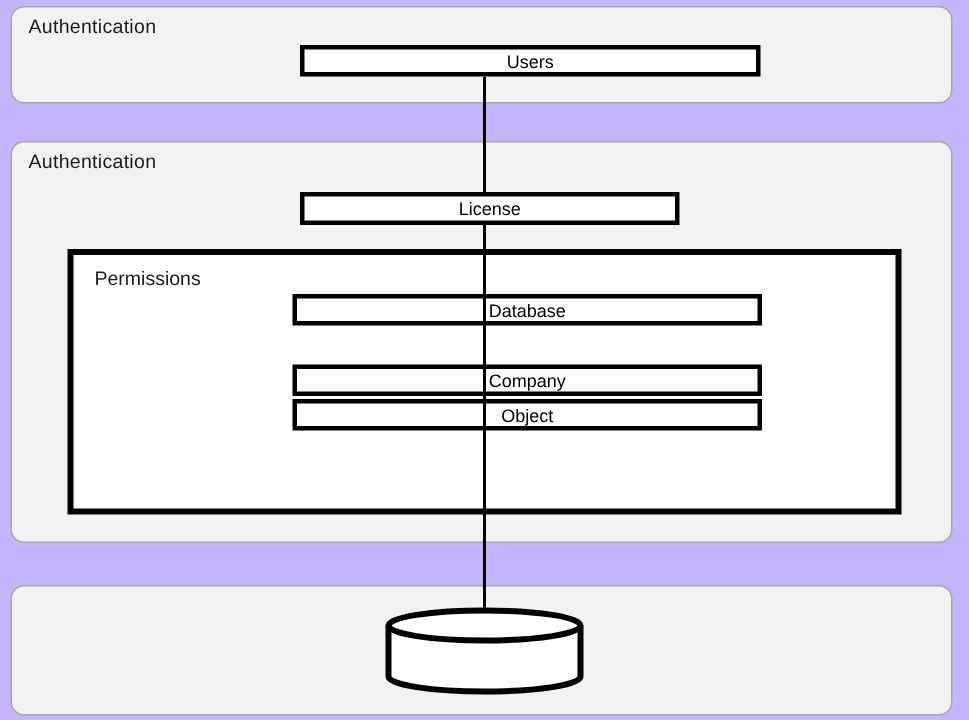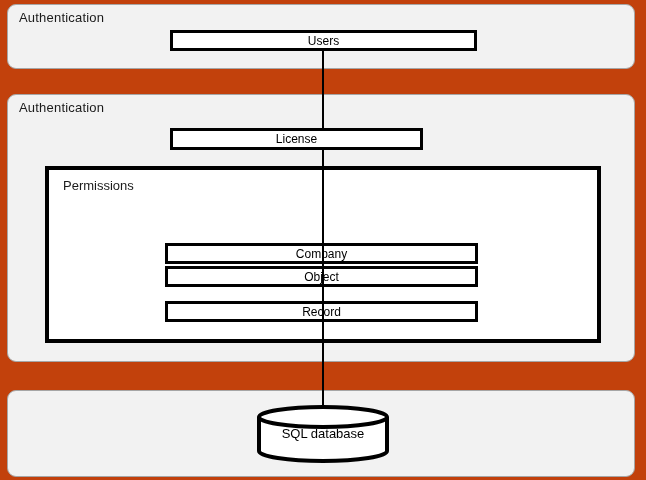--- a/index.html
+++ b/index.html
@@ -5,21 +5,21 @@
   html, body {
     margin: 0;
     padding: 0;
     background: #ffffff;
     font-family: "Liberation Sans", sans-serif;
   }
   .canvas {
     position: relative;
     width: 646px;
     height: 480px;
-    background: #c2410c;
+    background: #c4b5fd;
     overflow: hidden;
   }
   
   .group-container {
     position: absolute;
     left: 7px;
     width: 628px;
     background: #f2f2f2;
     border: 1.5px solid #a6a6a6;
     border-radius: 9px;
@@ -40,20 +40,21 @@
   .shape-box {
     position: absolute;
     background: #ffffff;
     border: 3.5px solid #000000;
     box-sizing: border-box;
     display: flex;
     align-items: center;
     justify-content: center;
     font-size: 12px;
     color: #000000;
+    margin-left: 30px;
   }
   .box-users    { left: 170px; top: 30px;  width: 307px; height: 21px; }
   .box-license  { left: 170px; top: 128px; width: 253px; height: 22px; }
   .box-database { left: 165px; top: 196px; width: 313px; height: 21px; }
   .box-company  { left: 165px; top: 243px; width: 313px; height: 21px; }
   .box-object   { left: 165px; top: 266px; width: 313px; height: 21px; }
   .box-record   { left: 165px; top: 301px; width: 313px; height: 21px; }
   
   .permissions-group {
     position: absolute;
@@ -111,41 +112,40 @@
   <div class="group-container container-authorization">
     <div class="group-label">Authentication</div>
   </div>
 
   <div class="group-container container-storage"></div>
 
   <div class="permissions-group">
     <div class="permissions-label">Permissions</div>
   </div>
 
+  <div class="shape-box box-database">
+    <span>Database</span>
+  </div>
   <div class="shape-box box-company">
     <span>Company</span>
   </div>
   <div class="shape-box box-object">
     <span>Object</span>
-  </div>
-  <div class="shape-box box-record">
-    <span>Record</span>
   </div>
 
   <div class="connector connector-seg1"></div>
   <div class="connector connector-seg2"></div>
 
   <div class="shape-box box-users">
     <span>Users</span>
   </div>
   <div class="shape-box box-license">
     <span>License</span>
   </div>
 
   <div class="cylinder-wrap">
     <svg width="142" height="64" viewBox="0 0 142 64" xmlns="http://www.w3.org/2000/svg">
       <path d="M 7 13 L 7 47 A 64 10 0 0 0 135 47 L 135 13" fill="#ffffff" stroke="#000000" stroke-width="4"></path>
       <ellipse cx="71" cy="13" rx="64" ry="10" fill="#ffffff" stroke="#000000" stroke-width="4"></ellipse>
     </svg>
   </div>
-  <div class="cylinder-label">SQL database</div>
 
 </div>
 
 </body></html>

